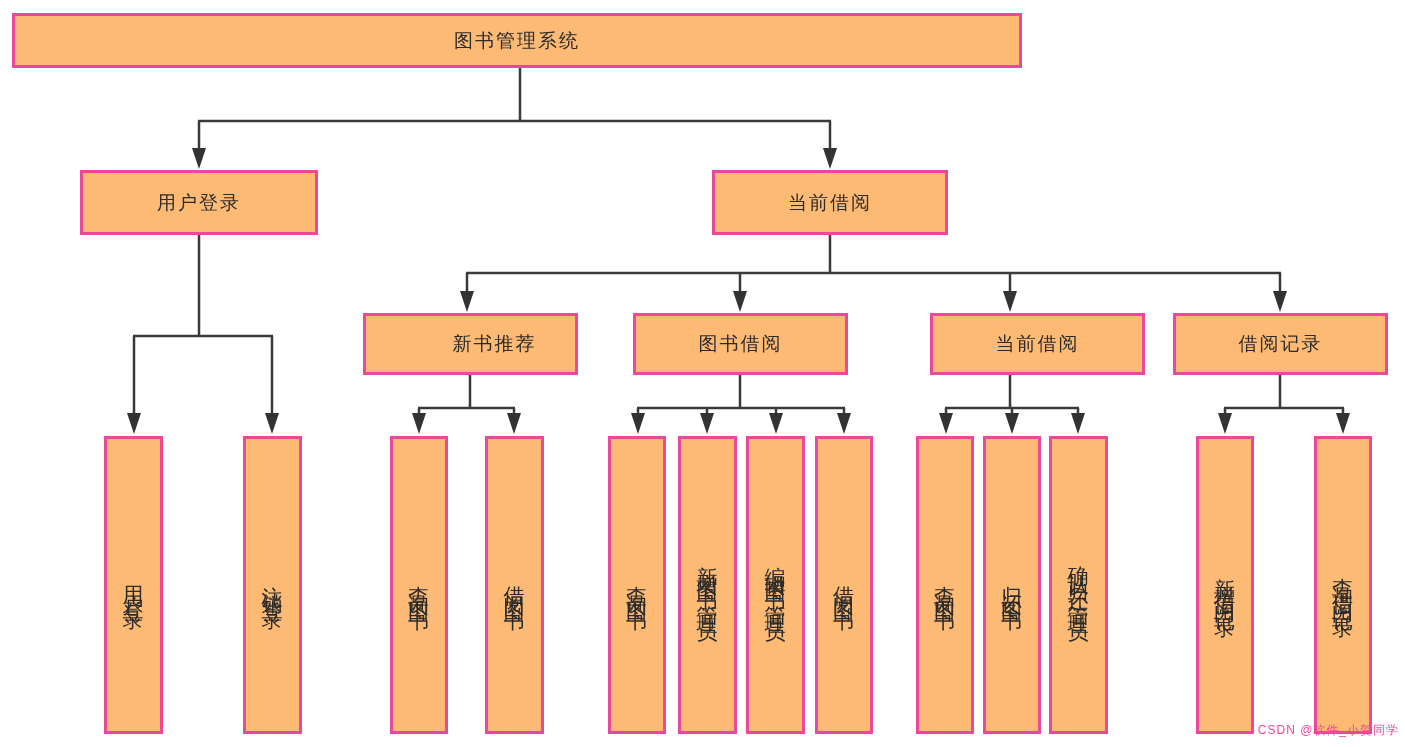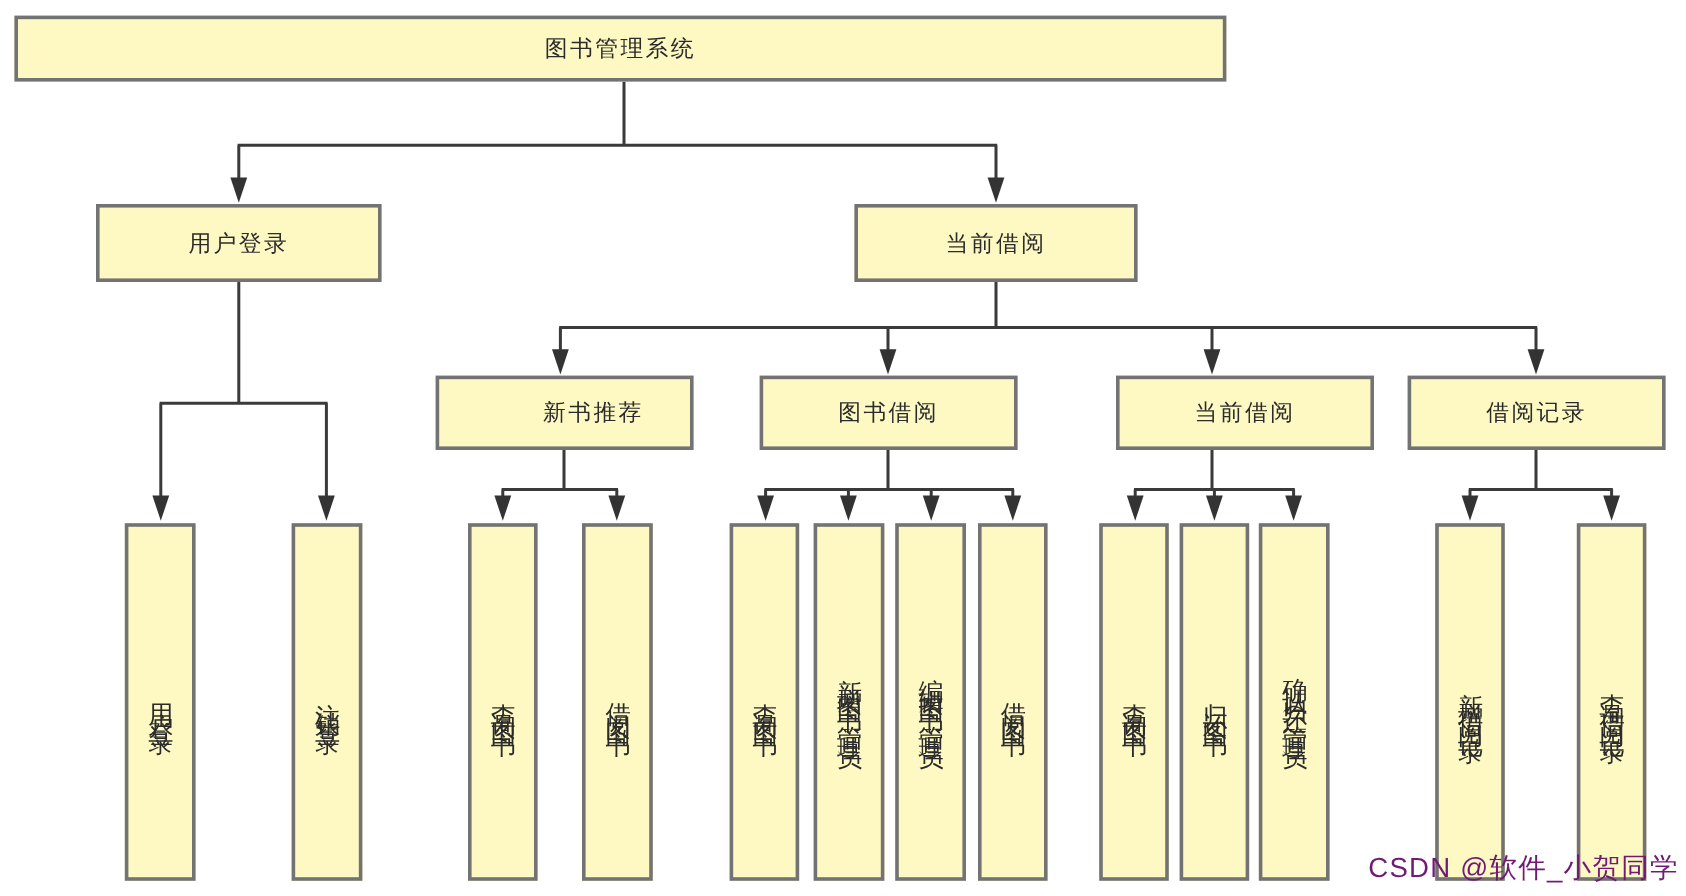--- a/index.html
+++ b/index.html
@@ -25,22 +25,22 @@
     stroke: #3a3a3a;
     stroke-width: 2.5;
   }
   .connectors polygon {
     fill: #333333;
     stroke: none;
   }
 
   .node {
     position: absolute;
-    background: #fef9c3;
-    border: 3px solid #737373;
+    background: #fdba74;
+    border: 3px solid #ec4899;
     display: flex;
     align-items: center;
     justify-content: center;
     color: #2b2b2b;
   }
 
   .node.h .label {
     font-size: 19px;
     letter-spacing: 2px;
     white-space: nowrap;
@@ -52,22 +52,22 @@
     font-size: 21px;
     letter-spacing: 8px;
     line-height: 1;
     white-space: nowrap;
   }
 
   .watermark {
     position: absolute;
     right: 6px;
     bottom: 8px;
-    font-size: 23px;
-    color: #701a75;
+    font-size: 12px;
+    color: #ec4899;
     letter-spacing: 1px;
     white-space: nowrap;
   }
 
   
   #n-root   { left: 12px;   top: 13px;  width: 1010px; height: 55px; }
   #n-login  { left: 80px;   top: 170px; width: 238px;  height: 65px; }
   #n-mgmt   { left: 712px;  top: 170px; width: 236px;  height: 65px; }
 
   #n-newrec { left: 363px;  top: 313px; width: 215px;  height: 62px; padding-left: 48px; }

